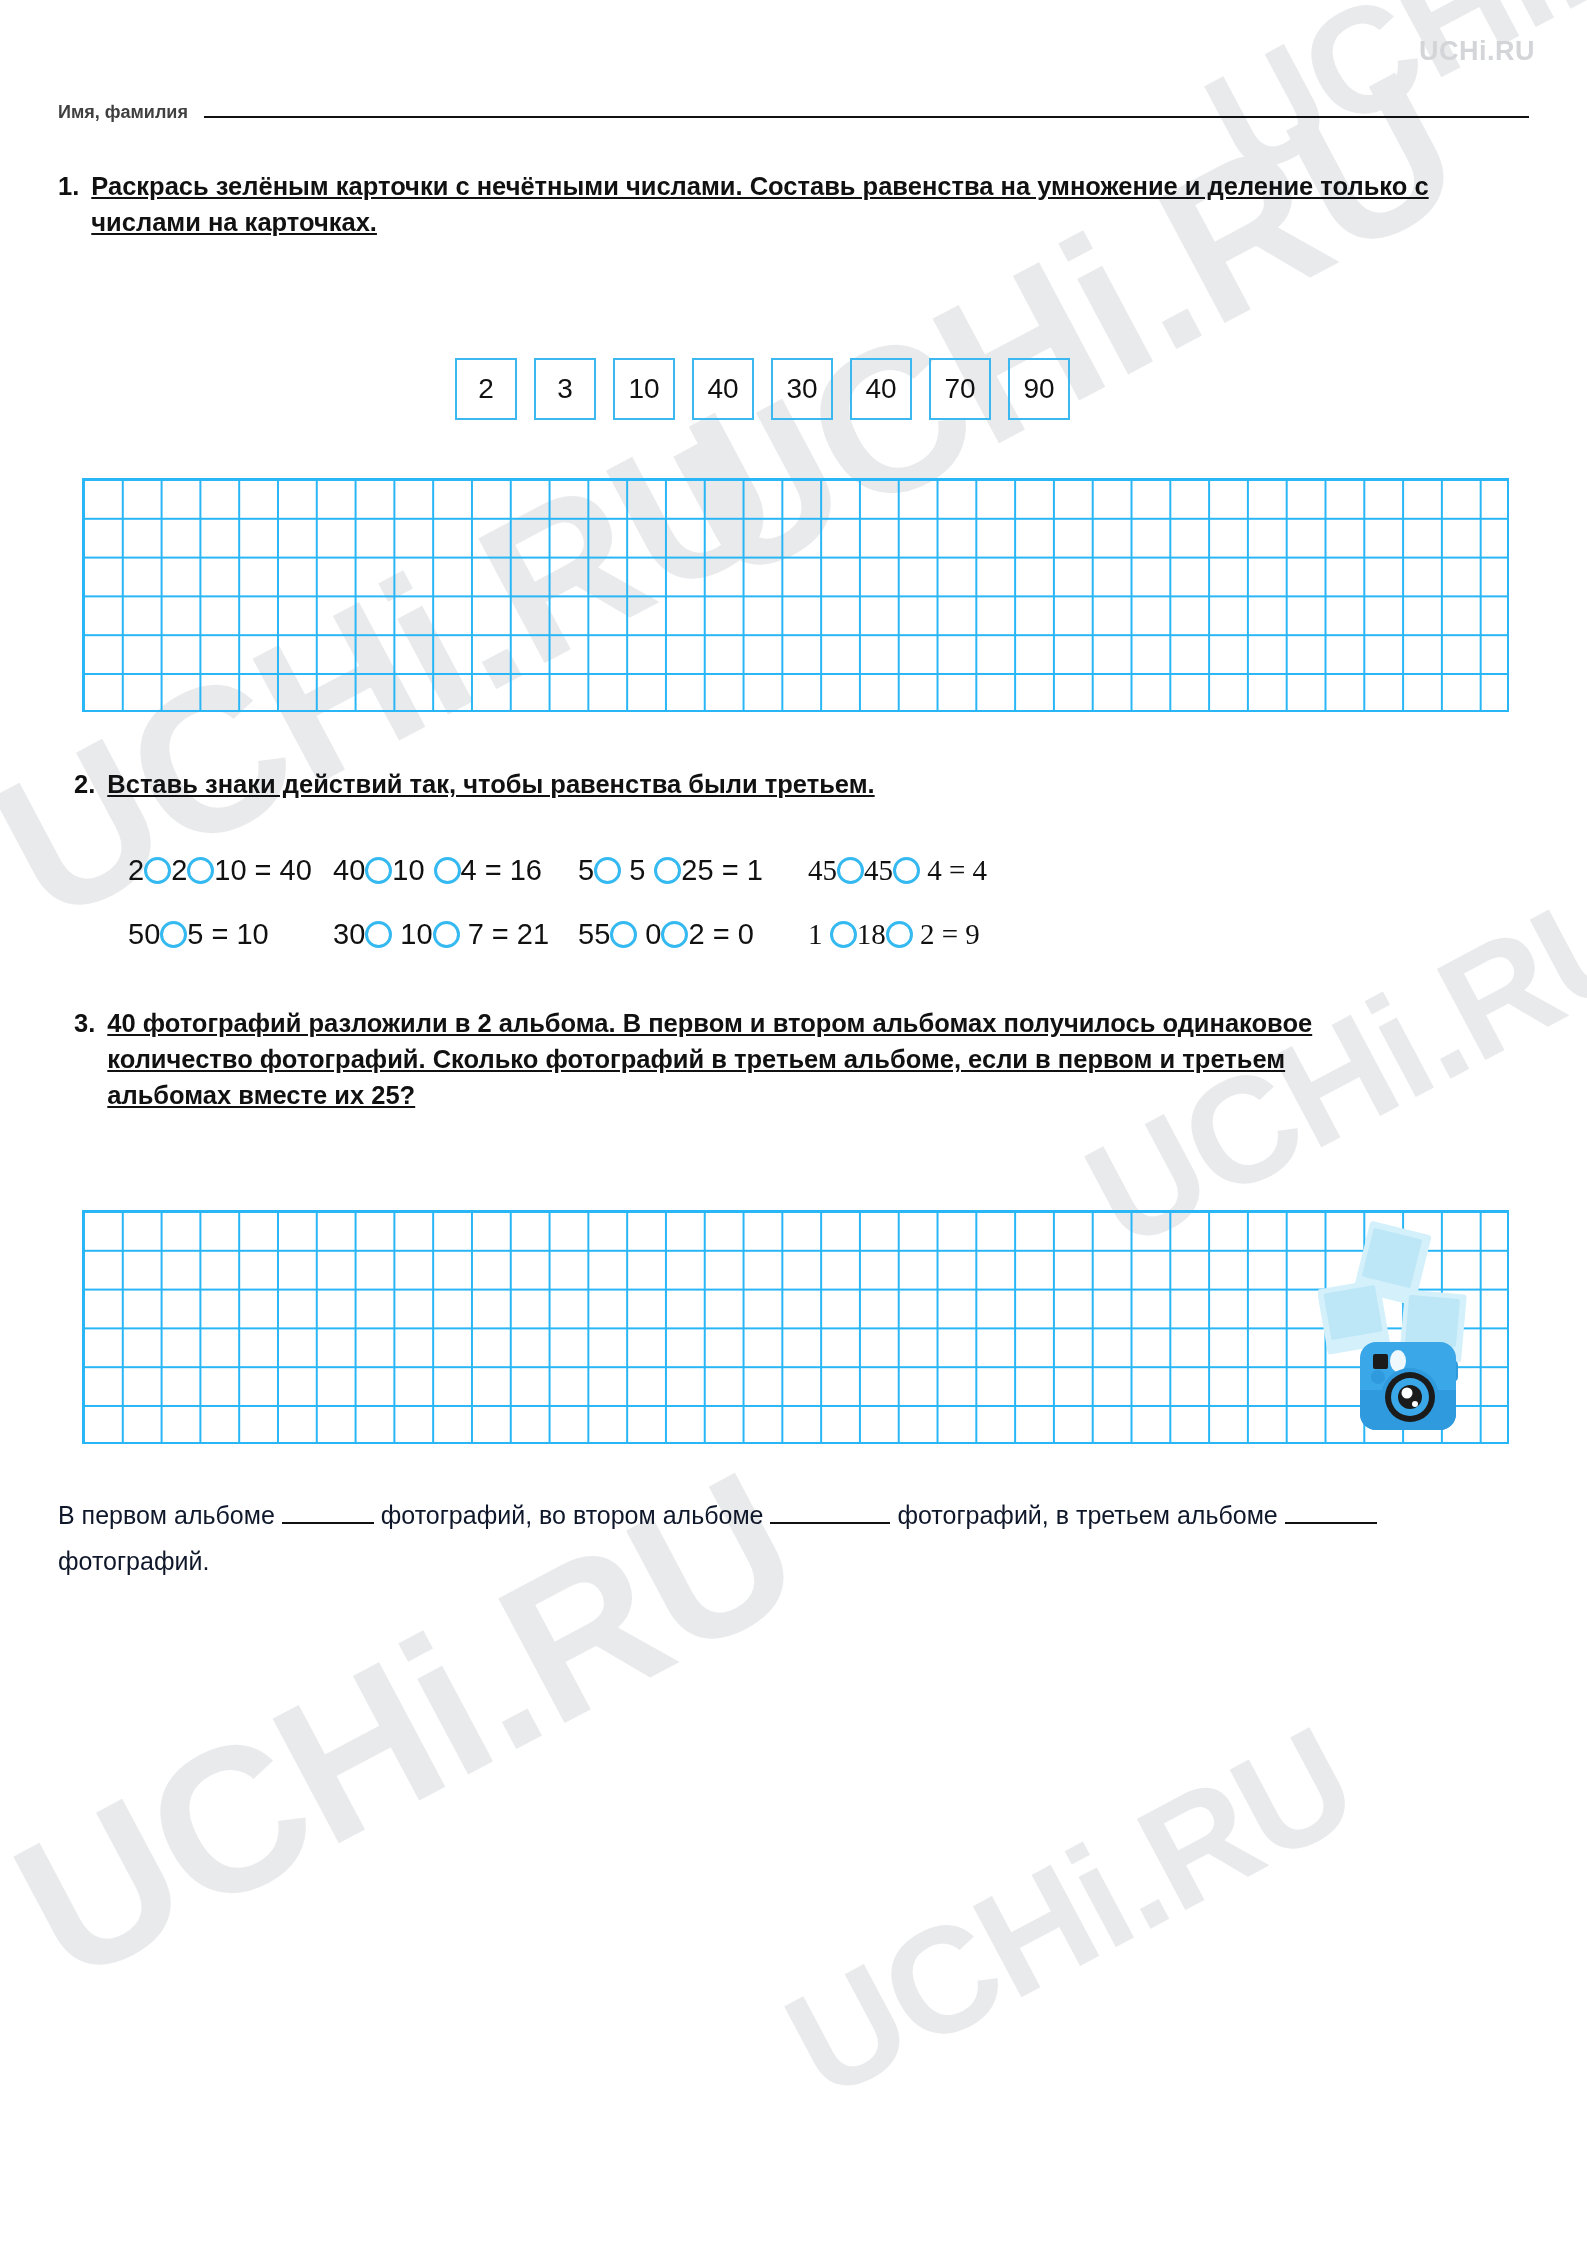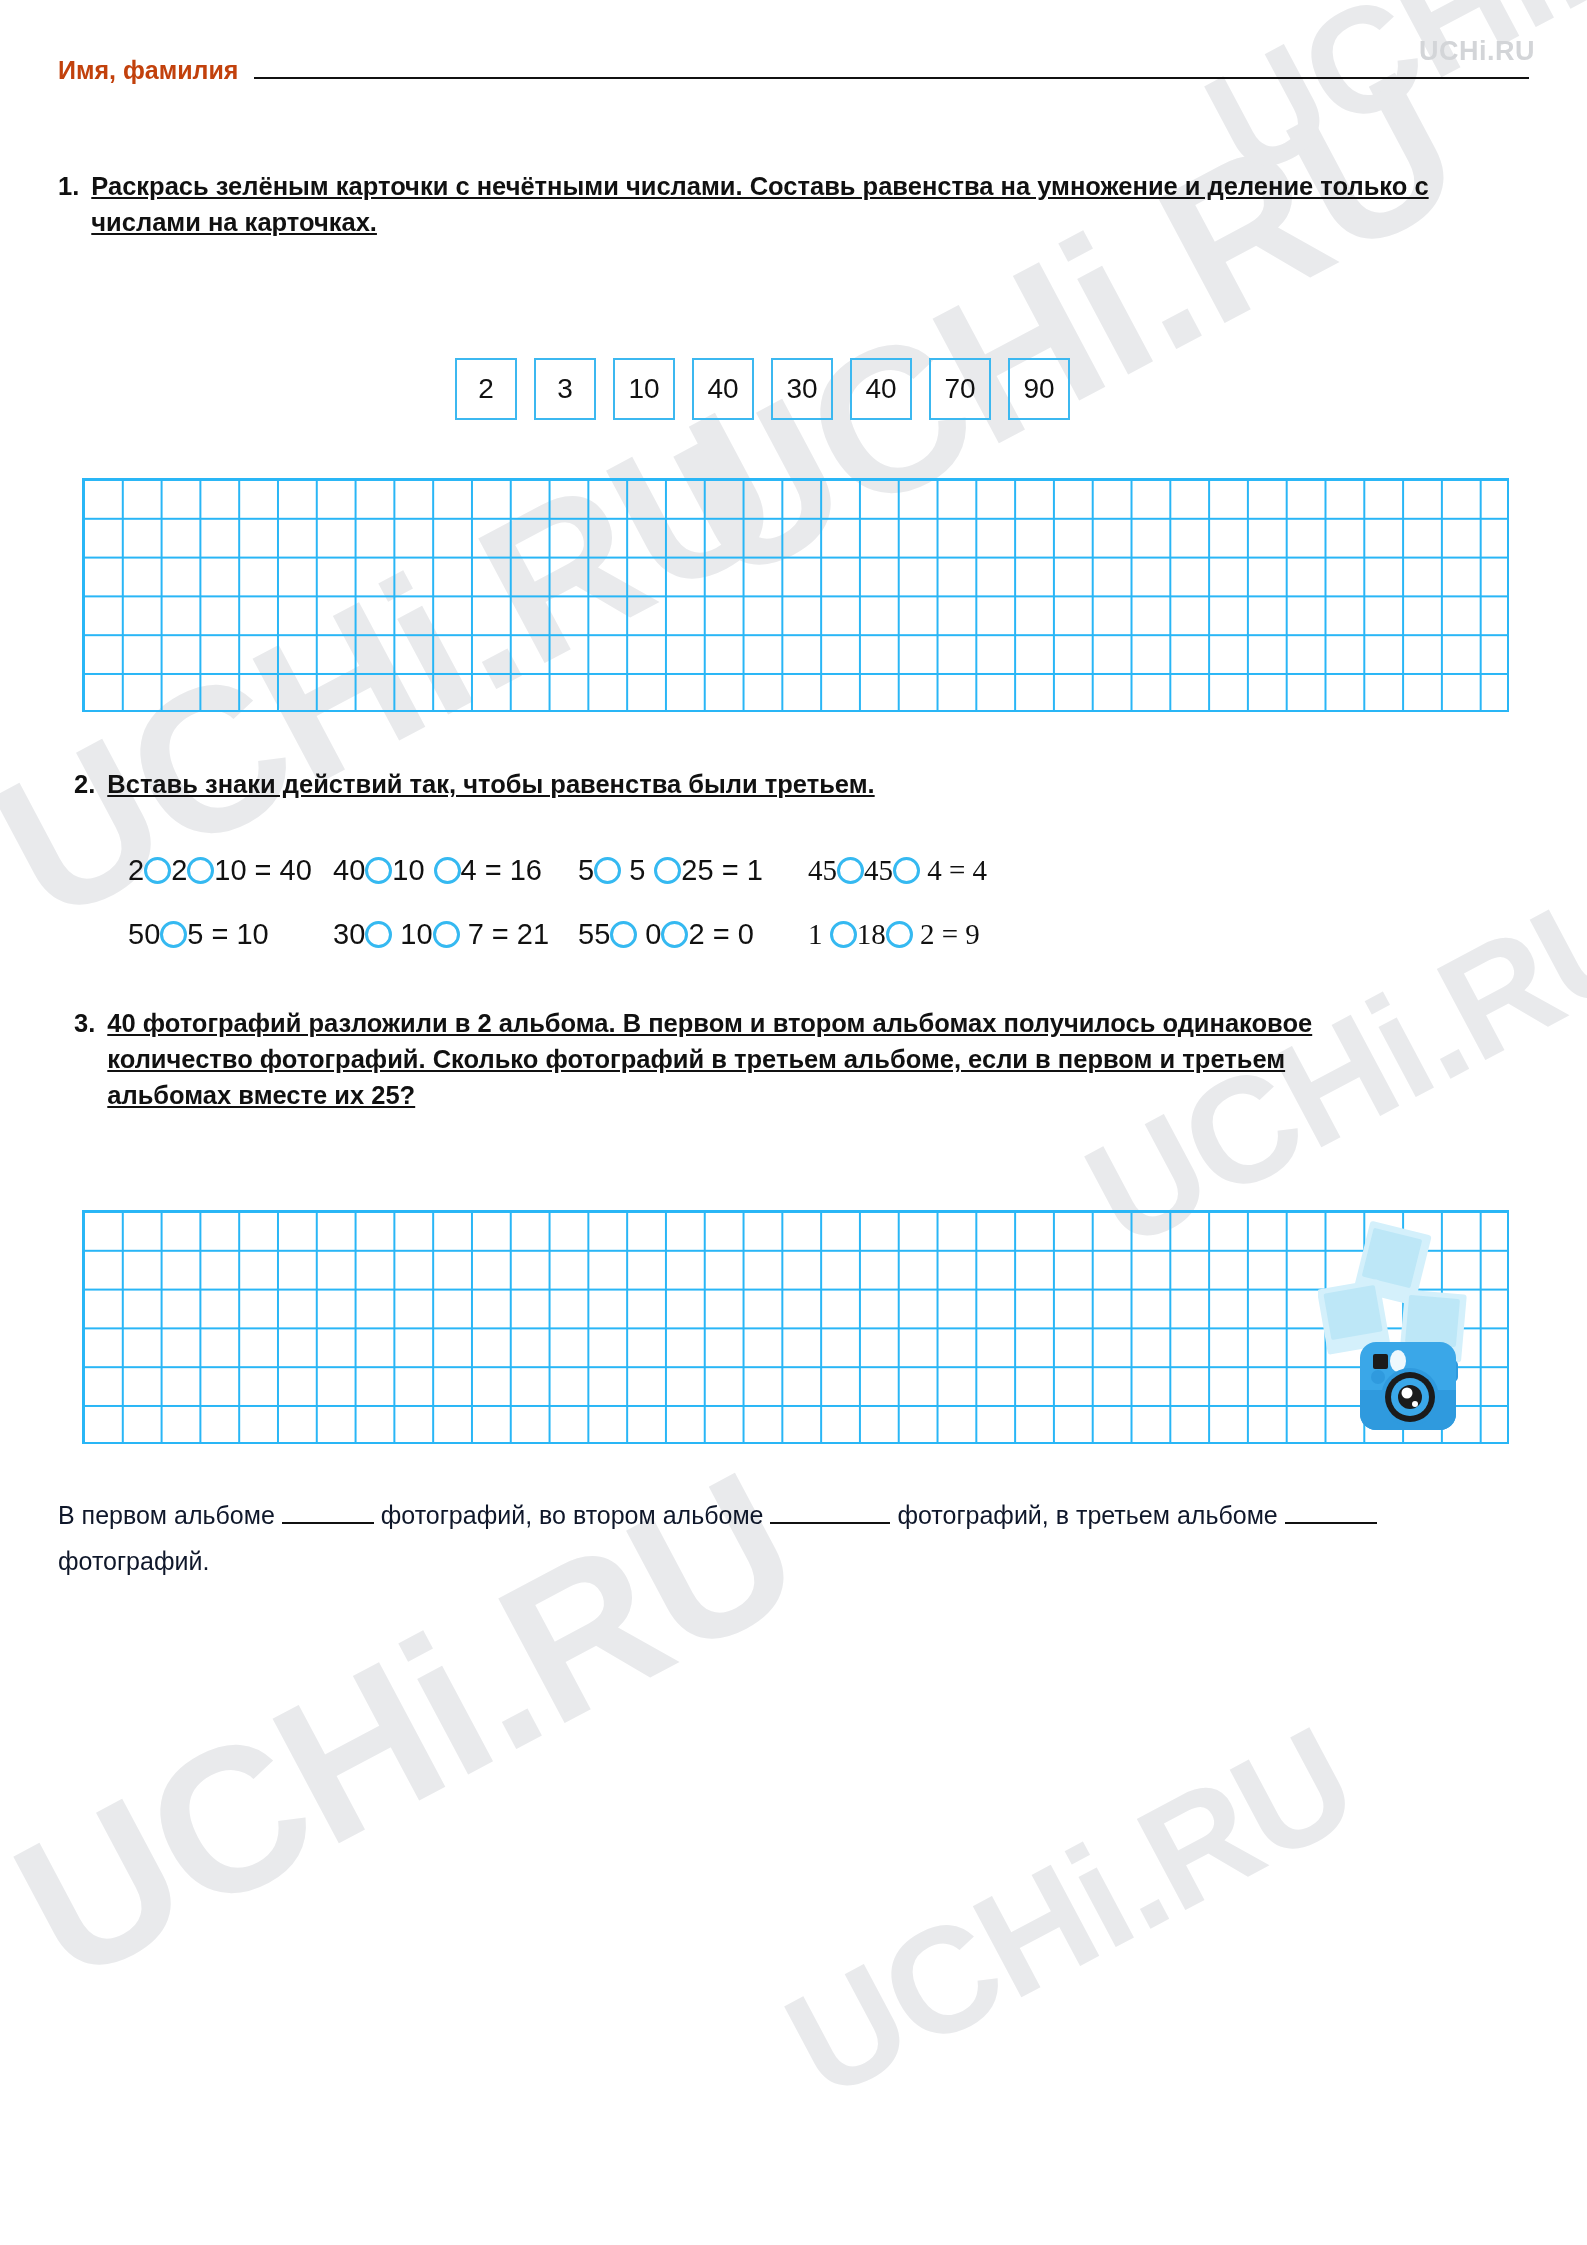--- a/index.html
+++ b/index.html
@@ -58,24 +58,25 @@
   .nameline {
     position: absolute;
     top: 56px;
     left: 58px;
     right: 58px;
     display: flex;
     align-items: baseline;
     gap: 16px;
   }
   .nameline .label {
-    font-size: 25px;
+    font-size: 18px;
     font-weight: 700;
-    color: #c2410c;
+    color: #404040;
     white-space: nowrap;
+    margin-top: 46px;
   }
   .nameline .rule {
     flex: 1;
     border-bottom: 2px solid #111;
     height: 14px;
   }
 
   .task {
     position: absolute;
     left: 58px;

